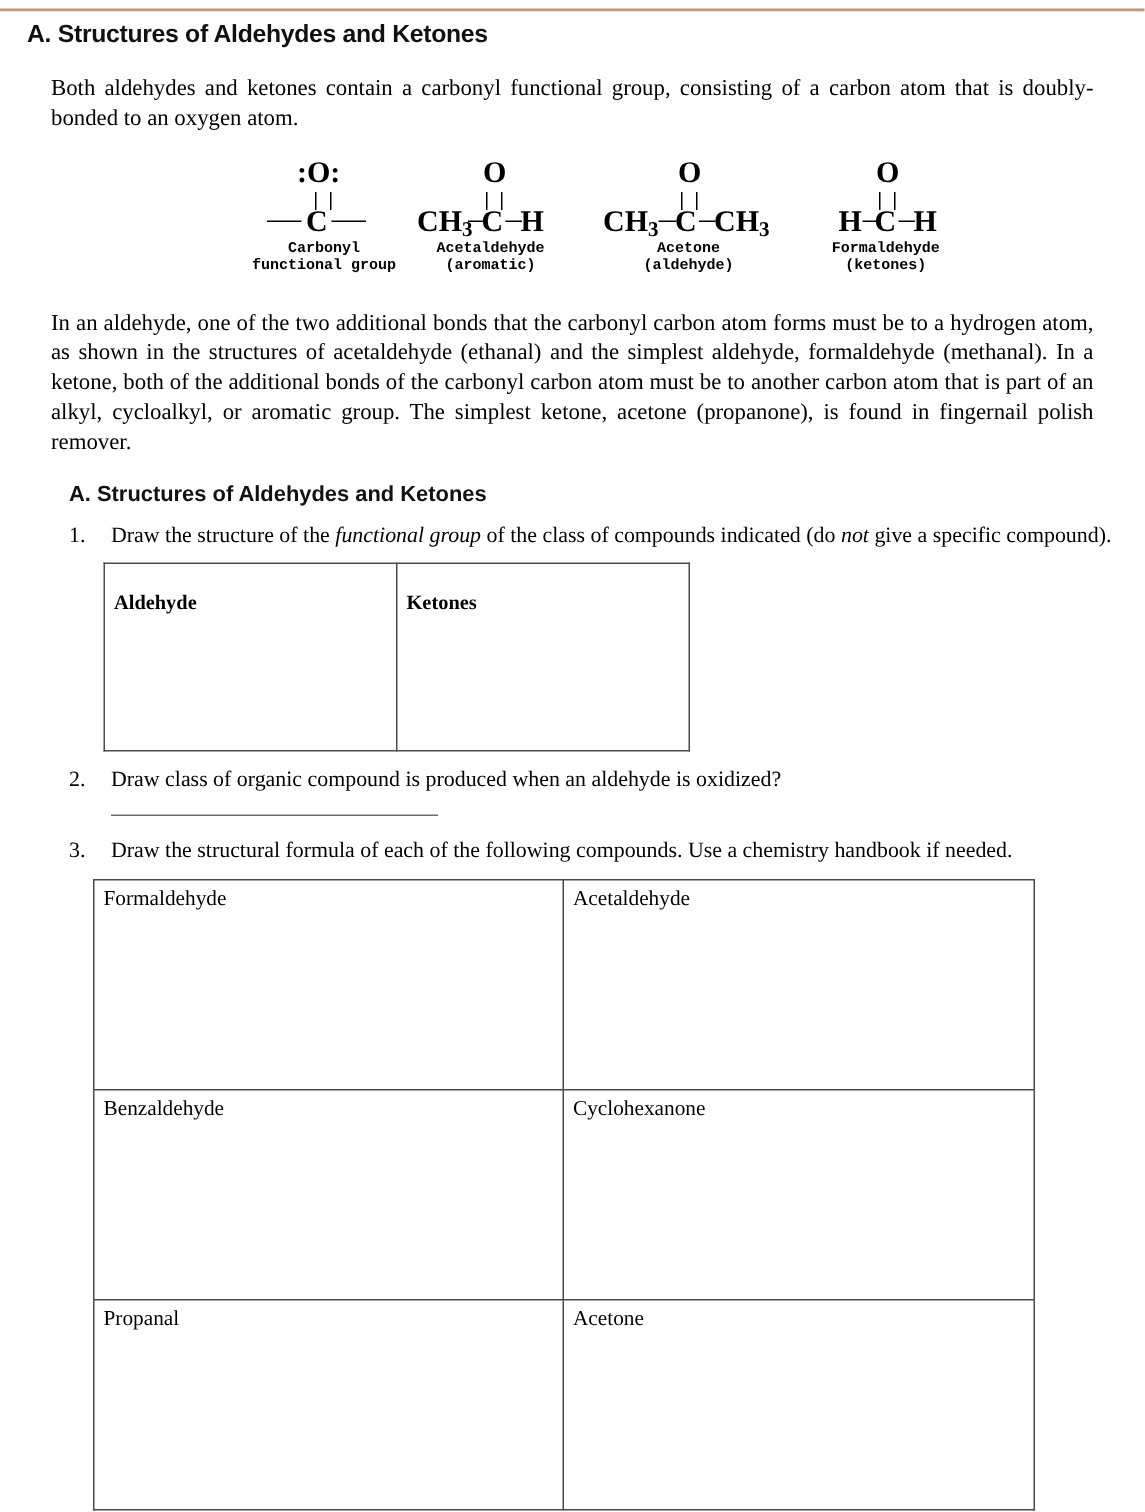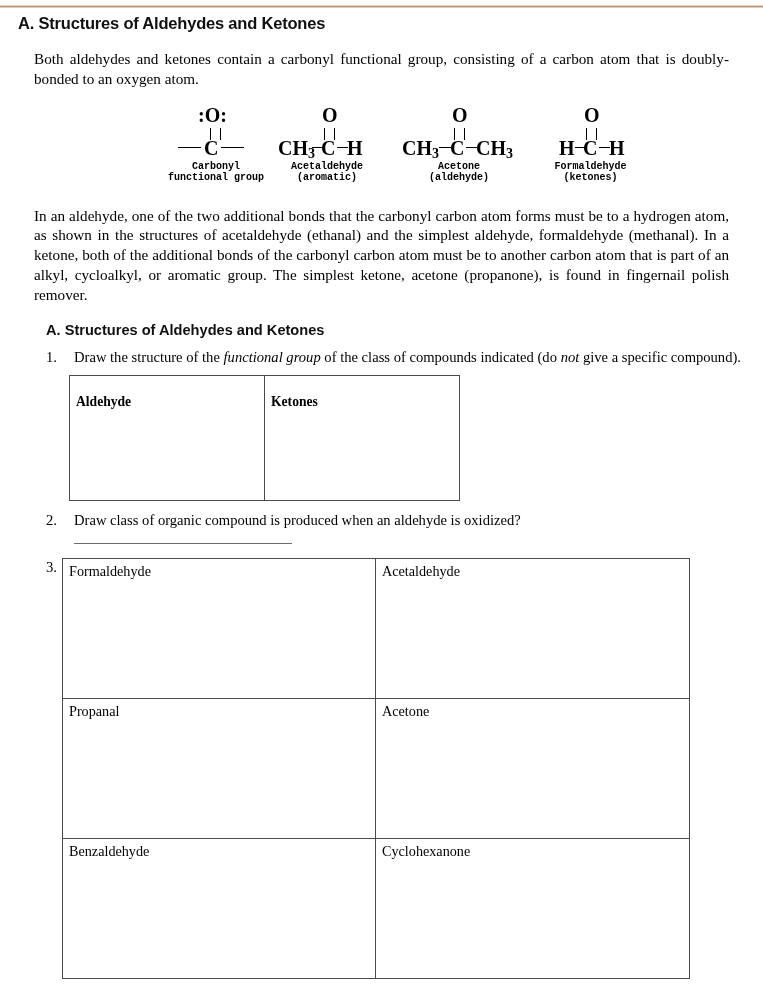--- a/index.html
+++ b/index.html
@@ -275,37 +275,37 @@
 
         <div class="q-gap"></div>
 
         <li class="question">
           <span class="qnum">2.</span><span>Draw class of organic compound is produced when an aldehyde is oxidized?</span>
         </li>
 
         <div class="answer-blank"></div>
 
         <li class="question">
-          <span class="qnum">3.</span>
+          <span class="qnum">3.</span><span>Draw the structural formula of each of the following compounds.  Use a chemistry handbook if needed.</span>
         </li>
 
       </ol>
     </div>
 
     <table class="table-big">
       <tbody>
           <tr>
         <td class="c1">Formaldehyde</td>
         <td class="c2">Acetaldehyde</td>
       </tr>
       <tr>
+        <td class="c1">Benzaldehyde</td>
+        <td class="c2">Cyclohexanone</td>
+      </tr>
+      <tr>
         <td class="c1">Propanal</td>
         <td class="c2">Acetone</td>
       </tr>
-      <tr>
-        <td class="c1">Benzaldehyde</td>
-        <td class="c2">Cyclohexanone</td>
-      </tr>
     </tbody>
       </table>
 
   </div>
 </div>
 
 </body></html>

